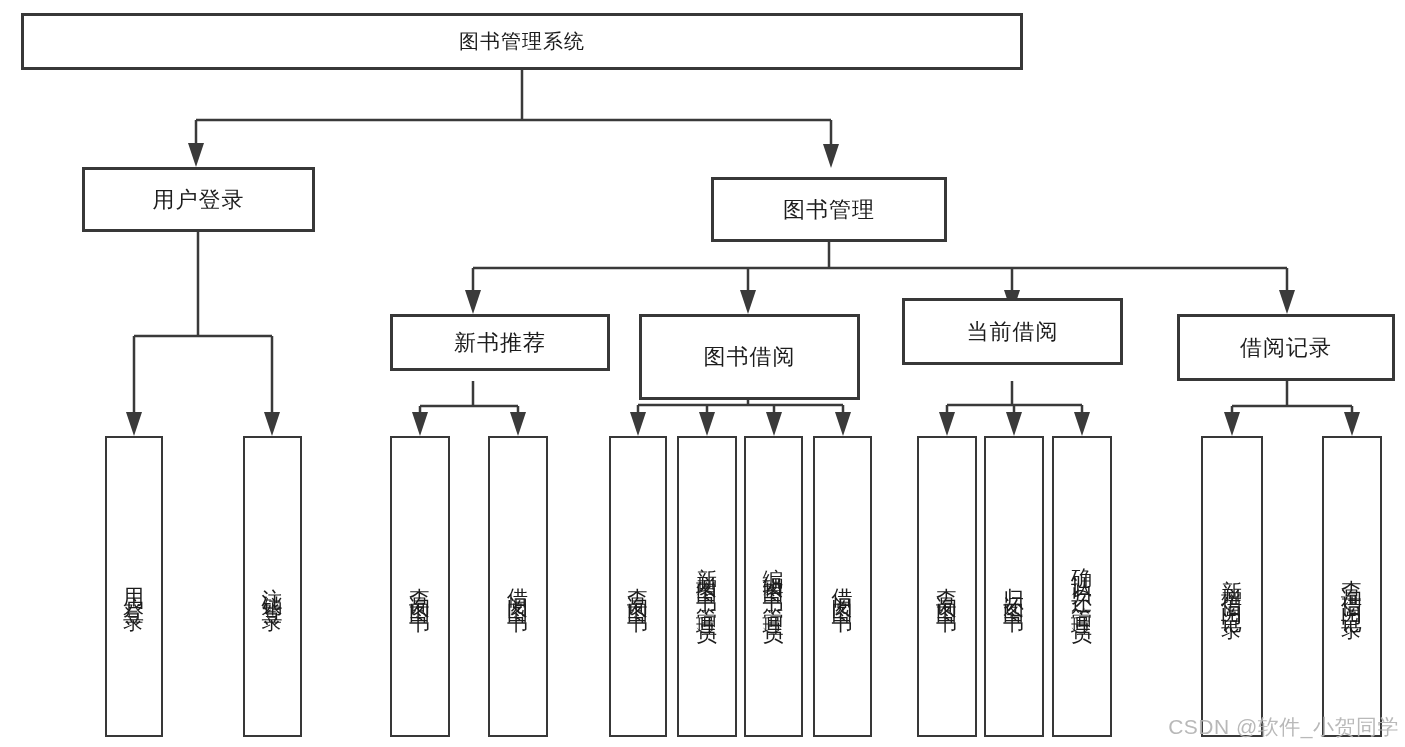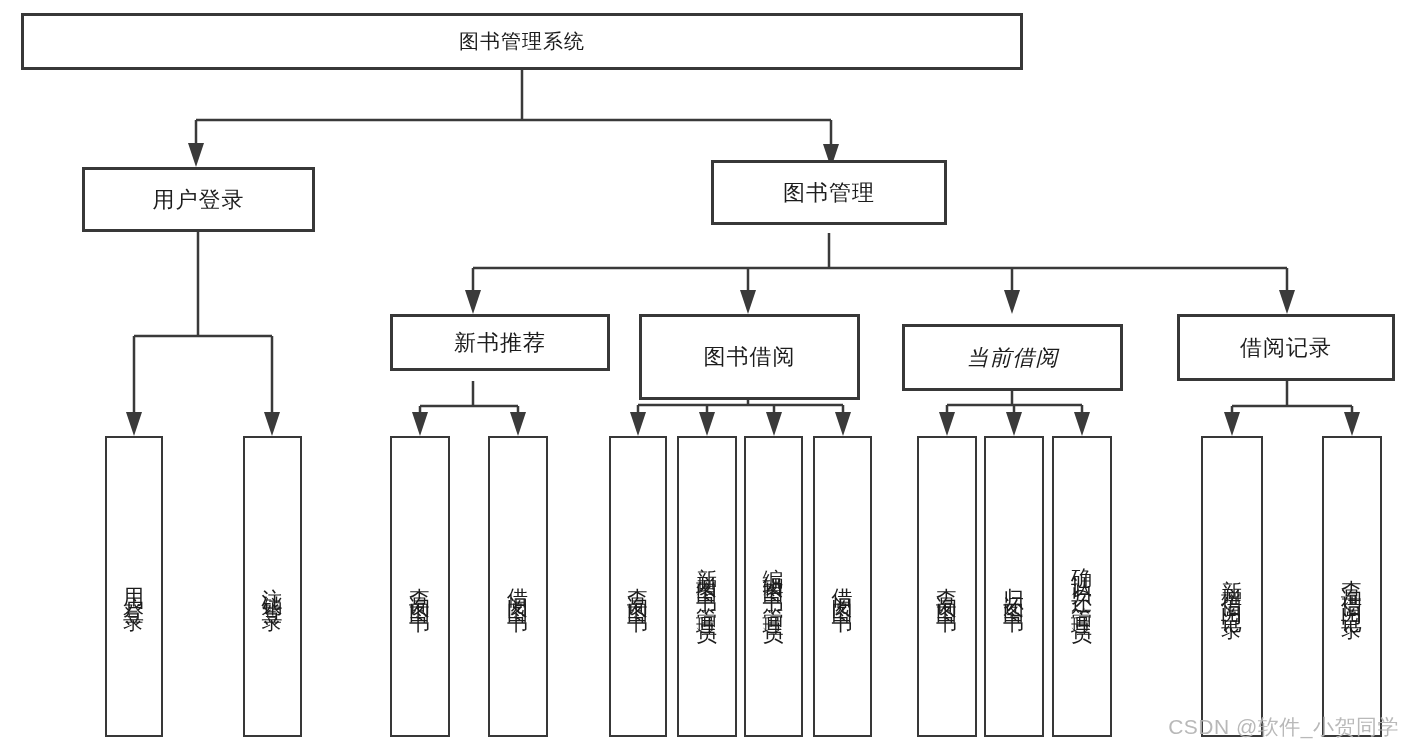--- a/index.html
+++ b/index.html
@@ -98,25 +98,25 @@
     <polygon points="1074,412 1090,412 1082,436"></polygon>
 
     <path d="M1287 381 V406 M1232 406 H1352 M1232 406 V417 M1352 406 V417"></path>
     <polygon points="1224,412 1240,412 1232,436"></polygon>
     <polygon points="1344,412 1360,412 1352,436"></polygon>
   </svg>
 
   <div class="box lvl1" style="left:21px; top:13px; width:1002px; height:57px;">图书管理系统</div>
 
   <div class="box lvl2" style="left:82px; top:167px; width:233px; height:65px;">用户登录</div>
-  <div class="box lvl2" style="left:711px; top:160px; width:236px; height:65px;">图书管理</div>
+  <div class="box lvl2" style="left:711px; top:177px; width:236px; height:65px;">图书管理</div>
 
   <div class="box lvl3" style="left:363px; top:314px; width:220px; height:57px;margin-left:27px;">新书推荐</div>
   <div class="box lvl3" style="left:639px; top:314px; width:221px; height:86px;">图书借阅</div>
-  <div class="box lvl3" style="left:902px; top:324px; width:221px; height:67px;font-style:italic;">当前借阅</div>
+  <div class="box lvl3" style="left:902px; top:298px; width:221px; height:67px;">当前借阅</div>
   <div class="box lvl3" style="left:1177px; top:314px; width:218px; height:67px;">借阅记录</div>
 
   <div class="box lvl4" style="left:105px; top:436px; width:58px; height:301px;">用户登录</div>
   <div class="box lvl4" style="left:243px; top:436px; width:59px; height:301px;">注销登录</div>
 
   <div class="box lvl4" style="left:390px; top:436px; width:60px; height:301px;">查询图书</div>
   <div class="box lvl4" style="left:488px; top:436px; width:60px; height:301px;">借阅图书</div>
 
   <div class="box lvl4" style="left:609px; top:436px; width:58px; height:301px;">查询图书</div>
   <div class="box lvl4" style="left:677px; top:436px; width:60px; height:301px;">新增图书（管理员）</div>

